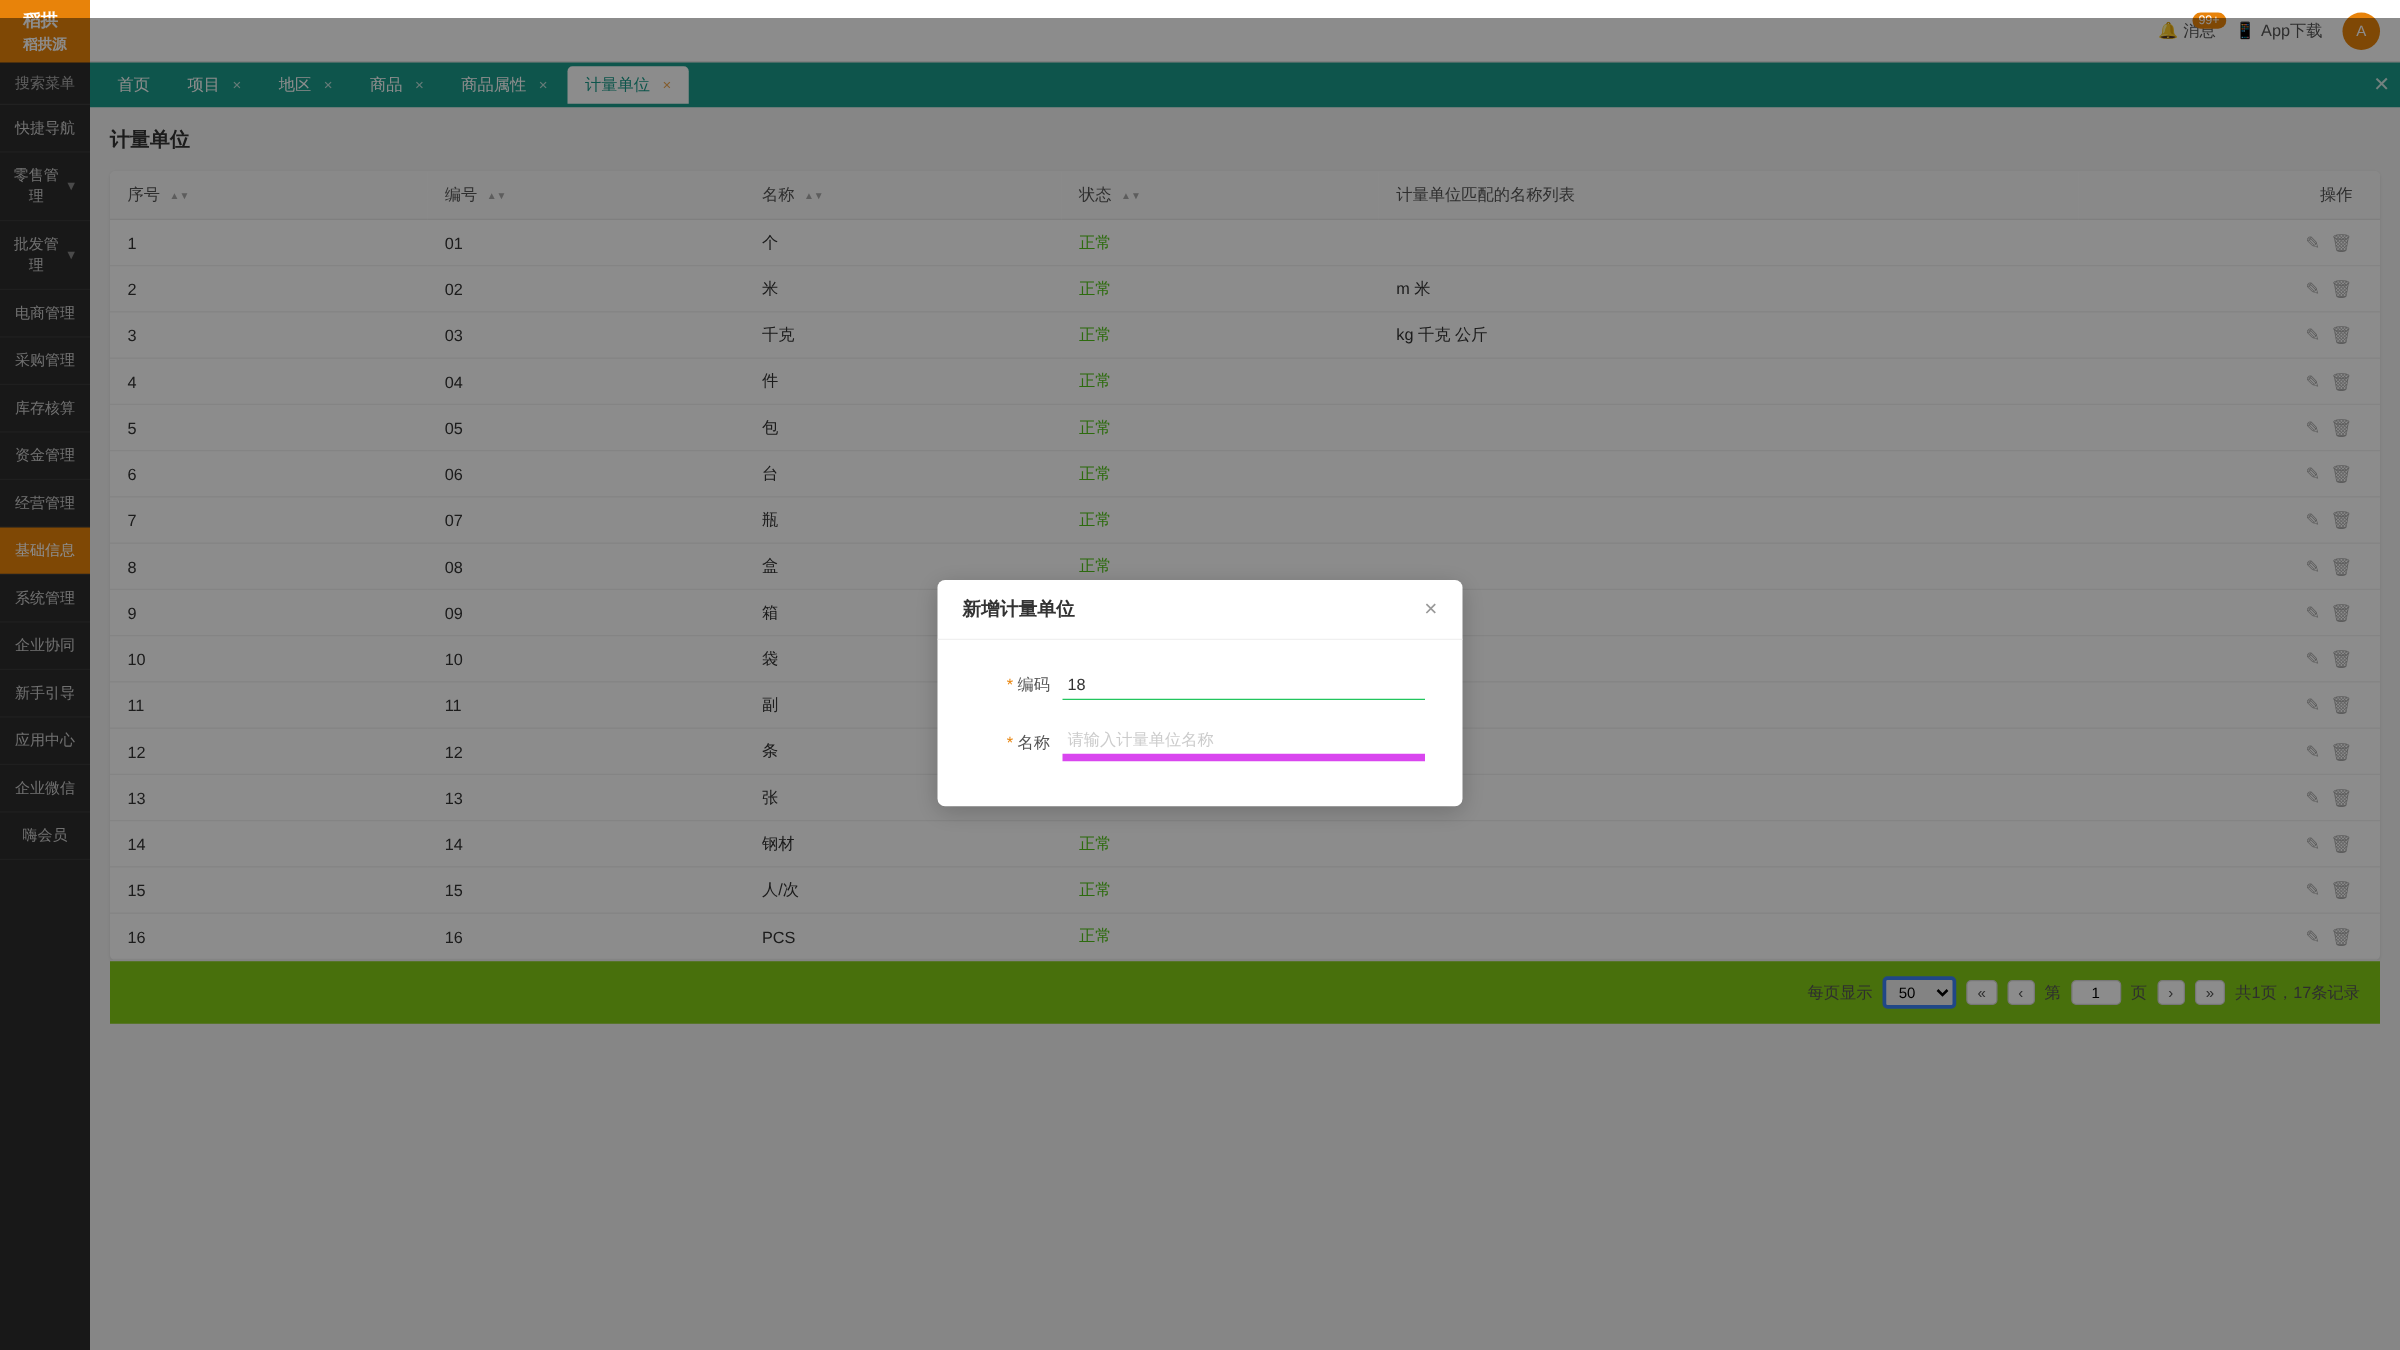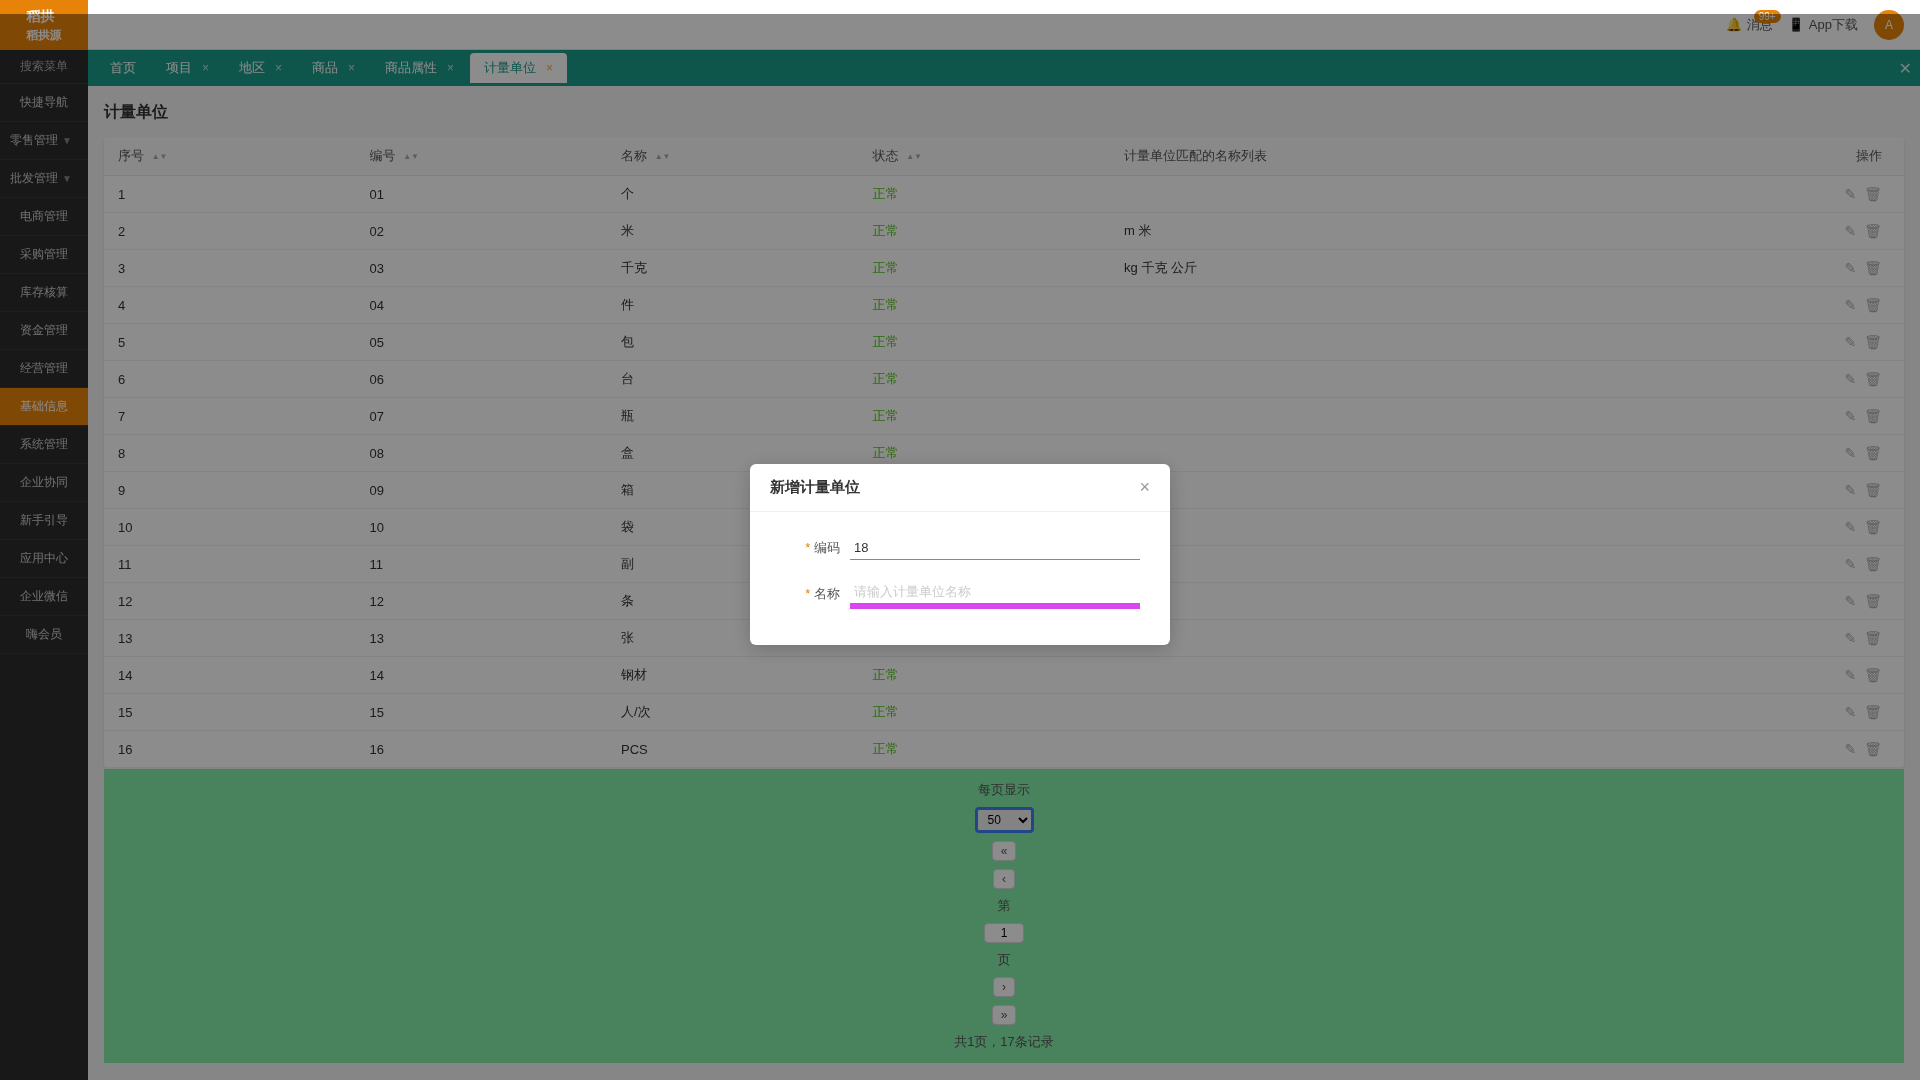--- a/index.html
+++ b/index.html
@@ -1,19 +1,19 @@
 <!DOCTYPE html>
 <html><head>
   <meta charset="utf-8">
   <style>
     * { box-sizing: border-box; margin: 0; padding: 0; }
     body { font-family: 'Microsoft YaHei', Arial, sans-serif; font-size: 13px; background: #f5f5f5; color: #333; display: flex; height: 1080px; width: 1920px; overflow: hidden; }
 
     
-    .sidebar { width: 88px; background: #2d2d2d; display: flex; flex-direction: column; height: 100%; color: #ccc; }
+    .sidebar { width: 72px; background: #2d2d2d; display: flex; flex-direction: column; height: 100%; color: #ccc; }
     .sidebar-logo { background: #e8830a; padding: 8px; display: flex; align-items: center; justify-content: center; height: 50px; }
     .sidebar-logo-text { color: white; font-size: 14px; font-weight: bold; }
     .sidebar-search { padding: 8px 6px; font-size: 12px; color: #aaa; text-align: center; cursor: pointer; border-bottom: 1px solid #3d3d3d; }
     .sidebar-nav-item { padding: 10px 6px; font-size: 12px; color: #ccc; text-align: center; cursor: pointer; border-bottom: 1px solid #3a3a3a; display: flex; align-items: center; justify-content: center; gap: 4px; }
     .sidebar-nav-item.active { background: #e8830a; color: white; }
     .sidebar-nav-item.has-arrow { justify-content: flex-start; padding: 10px 10px; }
     .arrow-down { font-size: 10px; color: #888; }
 
     
     .main { flex: 1; display: flex; flex-direction: column; height: 100%; }
@@ -48,21 +48,21 @@
     thead tr { background: #fafafa; border-bottom: 1px solid #e8e8e8; }
     thead th { padding: 10px 14px; text-align: left; color: #555; font-weight: 500; white-space: nowrap; }
     thead th .sort-arrows { display: inline-flex; flex-direction: column; margin-left: 4px; font-size: 8px; color: #aaa; vertical-align: middle; }
     tbody tr { border-bottom: 1px solid #f0f0f0; }
     tbody td { padding: 9px 14px; color: #333; }
     .status-normal { color: #52c41a; }
     .actions { display: flex; gap: 8px; justify-content: flex-end; padding-right: 8px; }
     .action-btn { background: none; border: none; cursor: pointer; color: #aaa; font-size: 14px; }
 
     
-    .pagination { display: flex; align-items: center; justify-content: flex-end; padding: 12px 16px; background: #86efac; border-top: 1px solid #f0f0f0; gap: 8px; font-size: 13px; color: #555; flex-direction: column; }
+    .pagination { display: flex; align-items: center; justify-content: flex-end; padding: 12px 16px; background: #84cc16; border-top: 1px solid #f0f0f0; gap: 8px; font-size: 13px; color: #555; }
     .page-select { border: 3px solid #3b82f6; border-radius: 4px; padding: 2px 6px; font-size: 12px; }
     .page-btn { border: 1px solid #d9d9d9; background: white; border-radius: 4px; padding: 2px 8px; cursor: pointer; color: #555; font-size: 12px; }
     .page-btn:disabled { color: #ccc; cursor: default; }
     .page-input { border: 1px solid #d9d9d9; border-radius: 4px; width: 40px; padding: 2px 6px; text-align: center; font-size: 12px; }
 
     
     .modal-overlay { position: fixed; top: 14px; left: 0; width: 100%; height: 100%; background: rgba(0,0,0,0.45); display: flex; align-items: center; justify-content: center; z-index: 1000; }
     .modal { background: white; border-radius: 6px; width: 420px; box-shadow: 0 4px 20px rgba(0,0,0,0.2); overflow: hidden; }
     .modal-header { display: flex; align-items: center; justify-content: space-between; padding: 14px 20px; border-bottom: 1px solid #f0f0f0; }
     .modal-title { font-size: 15px; font-weight: 600; color: #333; }

